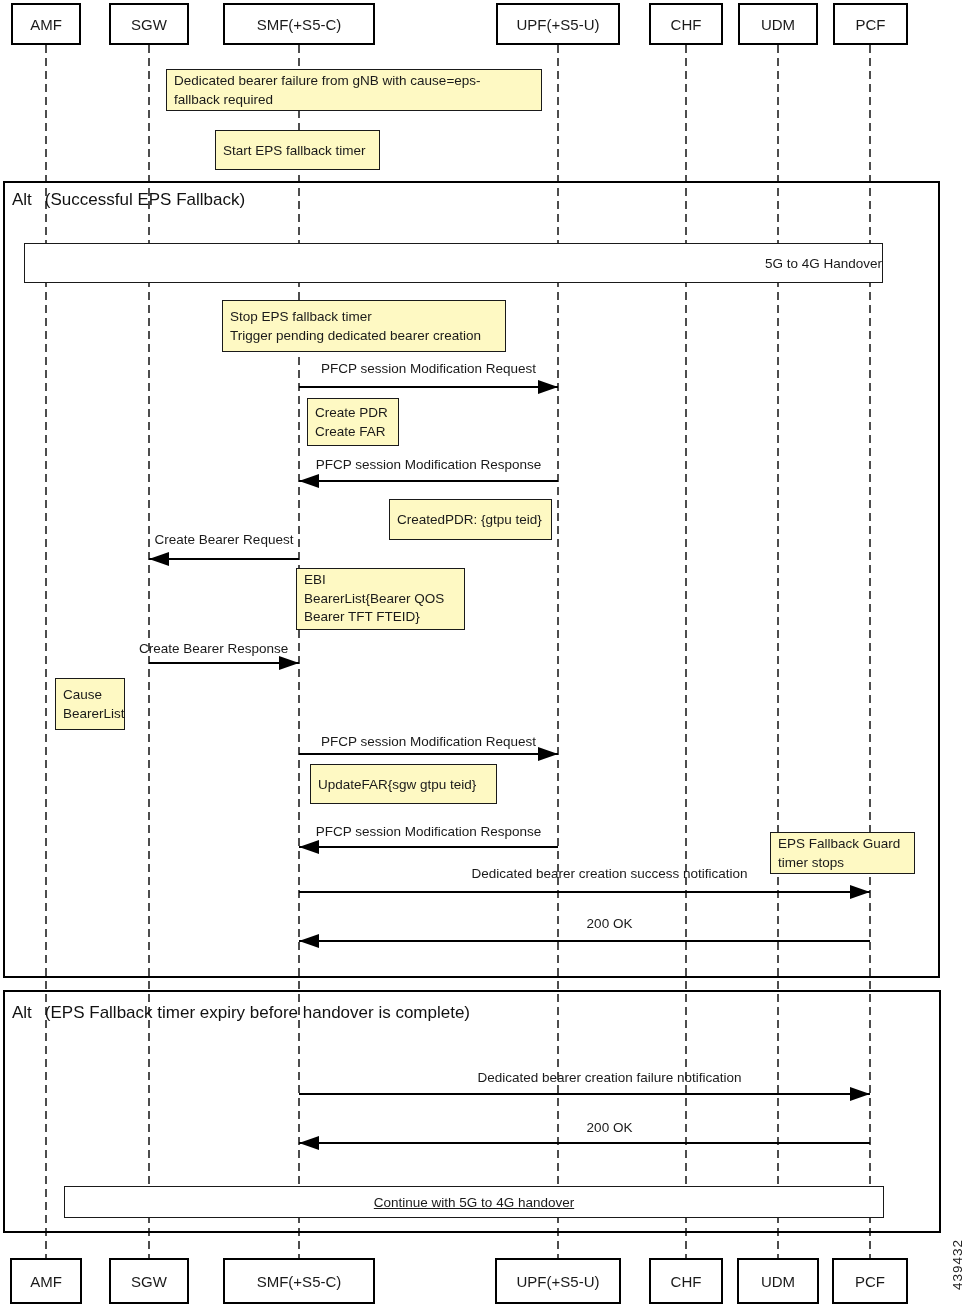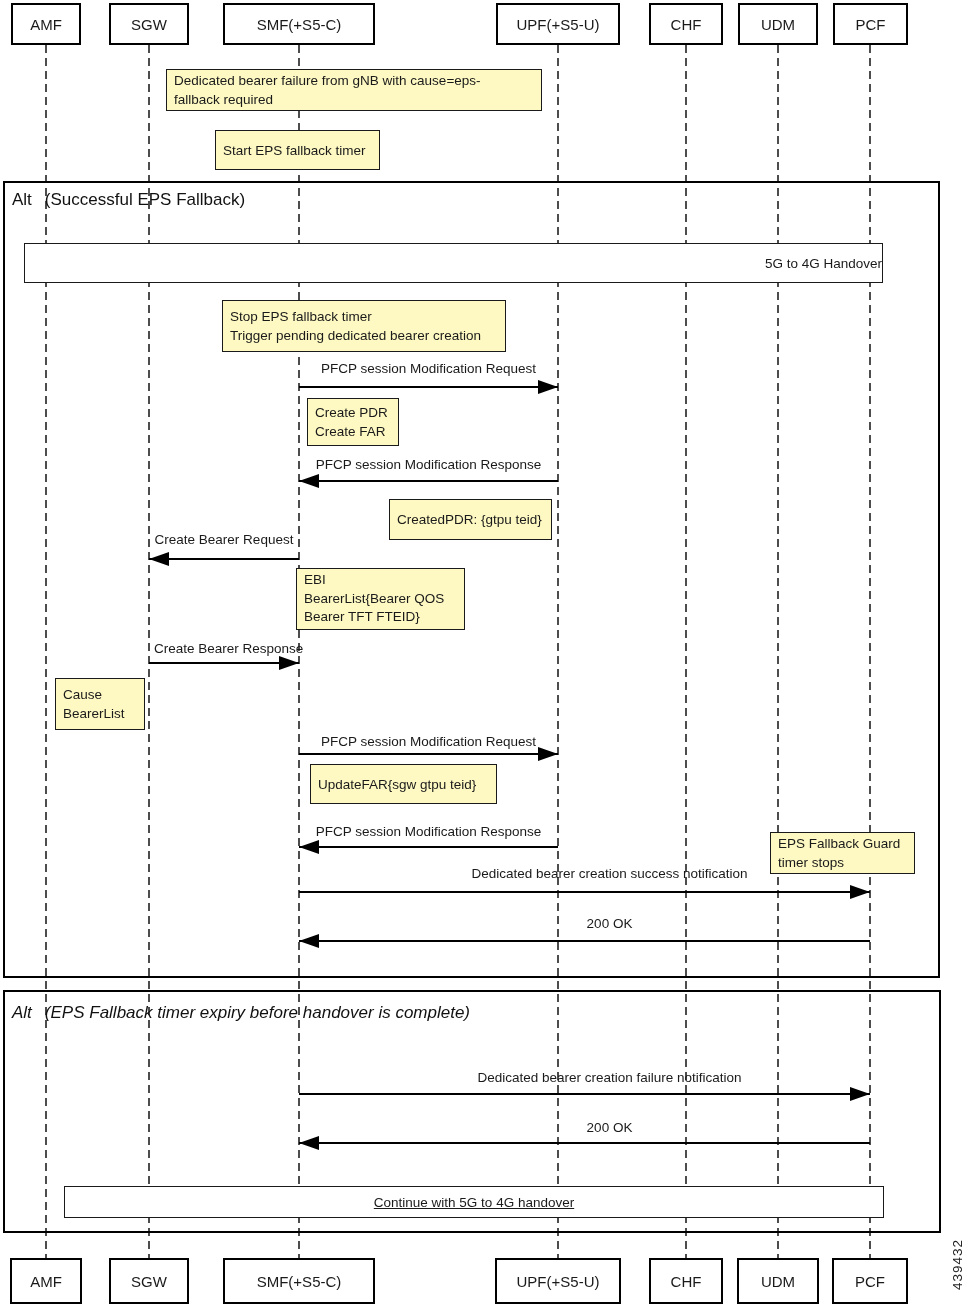--- a/index.html
+++ b/index.html
@@ -56,21 +56,21 @@
   <div class="lifeline" style="left:685px;"></div>
   <div class="lifeline" style="left:777px;"></div>
   <div class="lifeline" style="left:869px;"></div>
 
   <div class="frame" style="left:3px;top:181px;width:937px;height:797px;"></div>
   <div class="frame-label" style="left:12px;top:190px;">
     <span>Alt</span><span class="cond">(Successful EPS Fallback)</span>
   </div>
 
   <div class="frame" style="left:3px;top:990px;width:938px;height:243px;"></div>
-  <div class="frame-label" style="left:12px;top:1003px;font-style:italic;">
+  <div class="frame-label" style="left:12px;top:1003px;">
     <span>Alt</span><span class="cond">(EPS Fallback timer expiry before handover is complete)</span>
   </div>
 
   <div class="note" style="left:166px;top:69px;width:376px;height:42px;">
     <span class="txt">Dedicated bearer failure from gNB with cause=eps-
 fallback required</span>
   </div>
   <div class="note" style="left:215px;top:130px;width:165px;height:40px;">
     <span class="txt">Start EPS fallback timer</span>
   </div>
@@ -91,21 +91,21 @@
 Create FAR</span>
   </div>
   <div class="note" style="left:389px;top:499px;width:163px;height:41px;">
     <span class="txt">CreatedPDR: {gtpu teid}</span>
   </div>
   <div class="note" style="left:296px;top:568px;width:169px;height:62px;line-height:18.5px;">
     <span class="txt">EBI
 BearerList{Bearer QOS
 Bearer TFT FTEID}</span>
   </div>
-  <div class="note" style="left:55px;top:678px;width:90px;height:52px;">
+  <div class="note" style="left:55px;top:678px;width:70px;height:52px;">
     <span class="txt">Cause
 BearerList</span>
   </div>
   <div class="note" style="left:310px;top:764px;width:187px;height:40px;">
     <span class="txt">UpdateFAR{sgw gtpu teid}</span>
   </div>
   <div class="note" style="left:770px;top:832px;width:145px;height:42px;line-height:19px;">
     <span class="txt">EPS Fallback Guard
 timer stops</span>
   </div>
@@ -115,21 +115,21 @@
   <div class="ahead right" style="left:538px;top:380px;"></div>
 
   <div class="mlabel" style="left:301px;top:457px;width:255px;">PFCP session Modification Response</div>
   <div class="mline" style="left:299px;top:480px;width:259px;"></div>
   <div class="ahead left" style="left:299px;top:474px;"></div>
 
   <div class="mlabel" style="left:150px;top:532px;width:148px;">Create Bearer Request</div>
   <div class="mline" style="left:149px;top:558px;width:150px;"></div>
   <div class="ahead left" style="left:149px;top:552px;"></div>
 
-  <div class="mlabel" style="left:154px;top:641px;width:148px;">Create Bearer Response</div>
+  <div class="mlabel" style="left:139px;top:641px;width:148px;">Create Bearer Response</div>
   <div class="mline" style="left:149px;top:662px;width:150px;"></div>
   <div class="ahead right" style="left:279px;top:656px;"></div>
 
   <div class="mlabel" style="left:301px;top:734px;width:255px;">PFCP session Modification Request</div>
   <div class="mline" style="left:299px;top:753px;width:259px;"></div>
   <div class="ahead right" style="left:538px;top:747px;"></div>
 
   <div class="mlabel" style="left:301px;top:824px;width:255px;">PFCP session Modification Response</div>
   <div class="mline" style="left:299px;top:846px;width:259px;"></div>
   <div class="ahead left" style="left:299px;top:840px;"></div>

